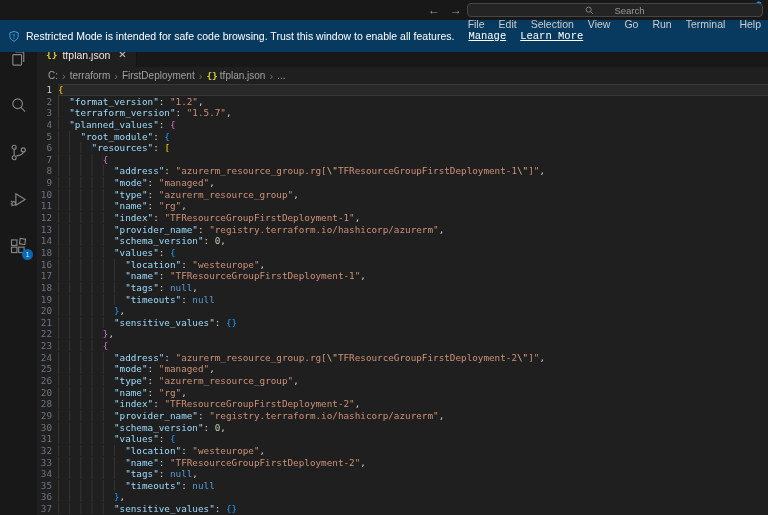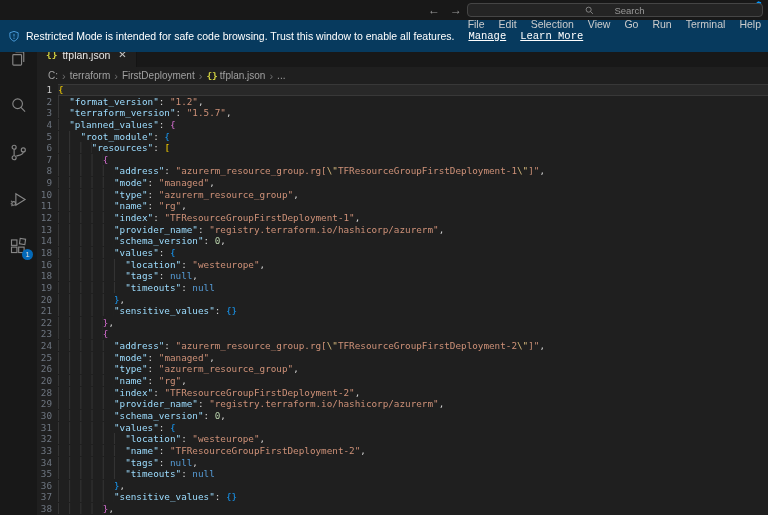--- a/index.html
+++ b/index.html
@@ -216,20 +216,21 @@
     <div class="line"><span class="lnum">7</span><span class="lcontent"><span class="ind">        </span><span class="tk-b2">{</span></span></div>
     <div class="line"><span class="lnum">8</span><span class="lcontent"><span class="ind">          </span><span class="tk-k">"address"</span><span class="tk-p">: </span><span class="tk-s">"azurerm_resource_group.rg[</span><span class="tk-e">\"</span><span class="tk-s">TFResourceGroupFirstDeployment-1</span><span class="tk-e">\"</span><span class="tk-s">]"</span><span class="tk-p">,</span></span></div>
     <div class="line"><span class="lnum">9</span><span class="lcontent"><span class="ind">          </span><span class="tk-k">"mode"</span><span class="tk-p">: </span><span class="tk-s">"managed"</span><span class="tk-p">,</span></span></div>
     <div class="line"><span class="lnum">10</span><span class="lcontent"><span class="ind">          </span><span class="tk-k">"type"</span><span class="tk-p">: </span><span class="tk-s">"azurerm_resource_group"</span><span class="tk-p">,</span></span></div>
     <div class="line"><span class="lnum">11</span><span class="lcontent"><span class="ind">          </span><span class="tk-k">"name"</span><span class="tk-p">: </span><span class="tk-s">"rg"</span><span class="tk-p">,</span></span></div>
     <div class="line"><span class="lnum">12</span><span class="lcontent"><span class="ind">          </span><span class="tk-k">"index"</span><span class="tk-p">: </span><span class="tk-s">"TFResourceGroupFirstDeployment-1"</span><span class="tk-p">,</span></span></div>
     <div class="line"><span class="lnum">13</span><span class="lcontent"><span class="ind">          </span><span class="tk-k">"provider_name"</span><span class="tk-p">: </span><span class="tk-s">"registry.terraform.io/hashicorp/azurerm"</span><span class="tk-p">,</span></span></div>
     <div class="line"><span class="lnum">14</span><span class="lcontent"><span class="ind">          </span><span class="tk-k">"schema_version"</span><span class="tk-p">: </span><span class="tk-n">0</span><span class="tk-p">,</span></span></div>
     <div class="line"><span class="lnum">18</span><span class="lcontent"><span class="ind">          </span><span class="tk-k">"values"</span><span class="tk-p">: </span><span class="tk-b3">{</span></span></div>
     <div class="line"><span class="lnum">16</span><span class="lcontent"><span class="ind">            </span><span class="tk-k">"location"</span><span class="tk-p">: </span><span class="tk-s">"westeurope"</span><span class="tk-p">,</span></span></div>
+    <div class="line"><span class="lnum">17</span><span class="lcontent"><span class="ind">            </span><span class="tk-k">"name"</span><span class="tk-p">: </span><span class="tk-s">"TFResourceGroupFirstDeployment-1"</span><span class="tk-p">,</span></span></div>
     <div class="line"><span class="lnum">18</span><span class="lcontent"><span class="ind">            </span><span class="tk-k">"tags"</span><span class="tk-p">: </span><span class="tk-u">null</span><span class="tk-p">,</span></span></div>
     <div class="line"><span class="lnum">19</span><span class="lcontent"><span class="ind">            </span><span class="tk-k">"timeouts"</span><span class="tk-p">: </span><span class="tk-u">null</span></span></div>
     <div class="line"><span class="lnum">20</span><span class="lcontent"><span class="ind">          </span><span class="tk-b3">}</span><span class="tk-p">,</span></span></div>
     <div class="line"><span class="lnum">21</span><span class="lcontent"><span class="ind">          </span><span class="tk-k">"sensitive_values"</span><span class="tk-p">: </span><span class="tk-b3">{}</span></span></div>
     <div class="line"><span class="lnum">22</span><span class="lcontent"><span class="ind">        </span><span class="tk-b2">}</span><span class="tk-p">,</span></span></div>
     <div class="line"><span class="lnum">23</span><span class="lcontent"><span class="ind">        </span><span class="tk-b2">{</span></span></div>
     <div class="line"><span class="lnum">24</span><span class="lcontent"><span class="ind">          </span><span class="tk-k">"address"</span><span class="tk-p">: </span><span class="tk-s">"azurerm_resource_group.rg[</span><span class="tk-e">\"</span><span class="tk-s">TFResourceGroupFirstDeployment-2</span><span class="tk-e">\"</span><span class="tk-s">]"</span><span class="tk-p">,</span></span></div>
     <div class="line"><span class="lnum">25</span><span class="lcontent"><span class="ind">          </span><span class="tk-k">"mode"</span><span class="tk-p">: </span><span class="tk-s">"managed"</span><span class="tk-p">,</span></span></div>
     <div class="line"><span class="lnum">26</span><span class="lcontent"><span class="ind">          </span><span class="tk-k">"type"</span><span class="tk-p">: </span><span class="tk-s">"azurerm_resource_group"</span><span class="tk-p">,</span></span></div>
     <div class="line"><span class="lnum">20</span><span class="lcontent"><span class="ind">          </span><span class="tk-k">"name"</span><span class="tk-p">: </span><span class="tk-s">"rg"</span><span class="tk-p">,</span></span></div>

